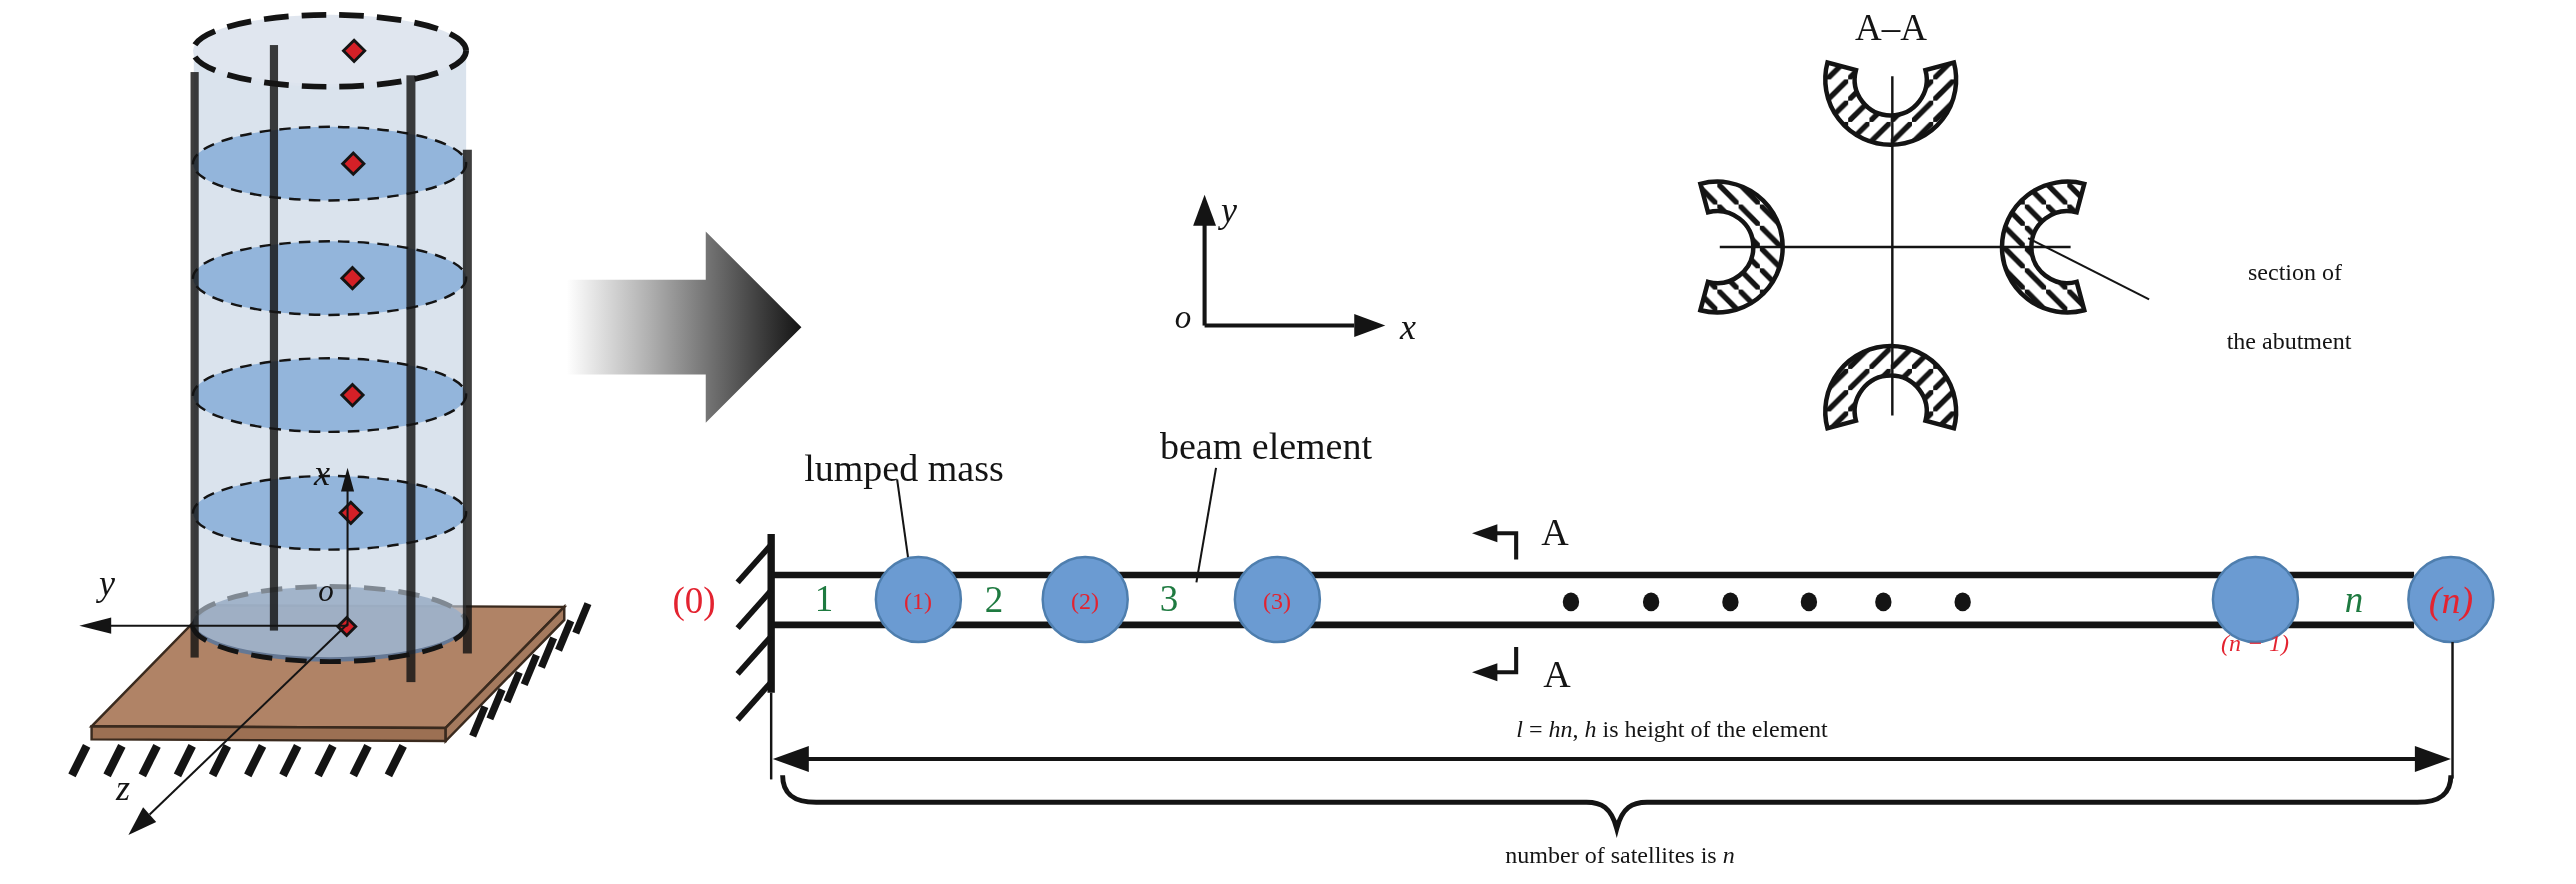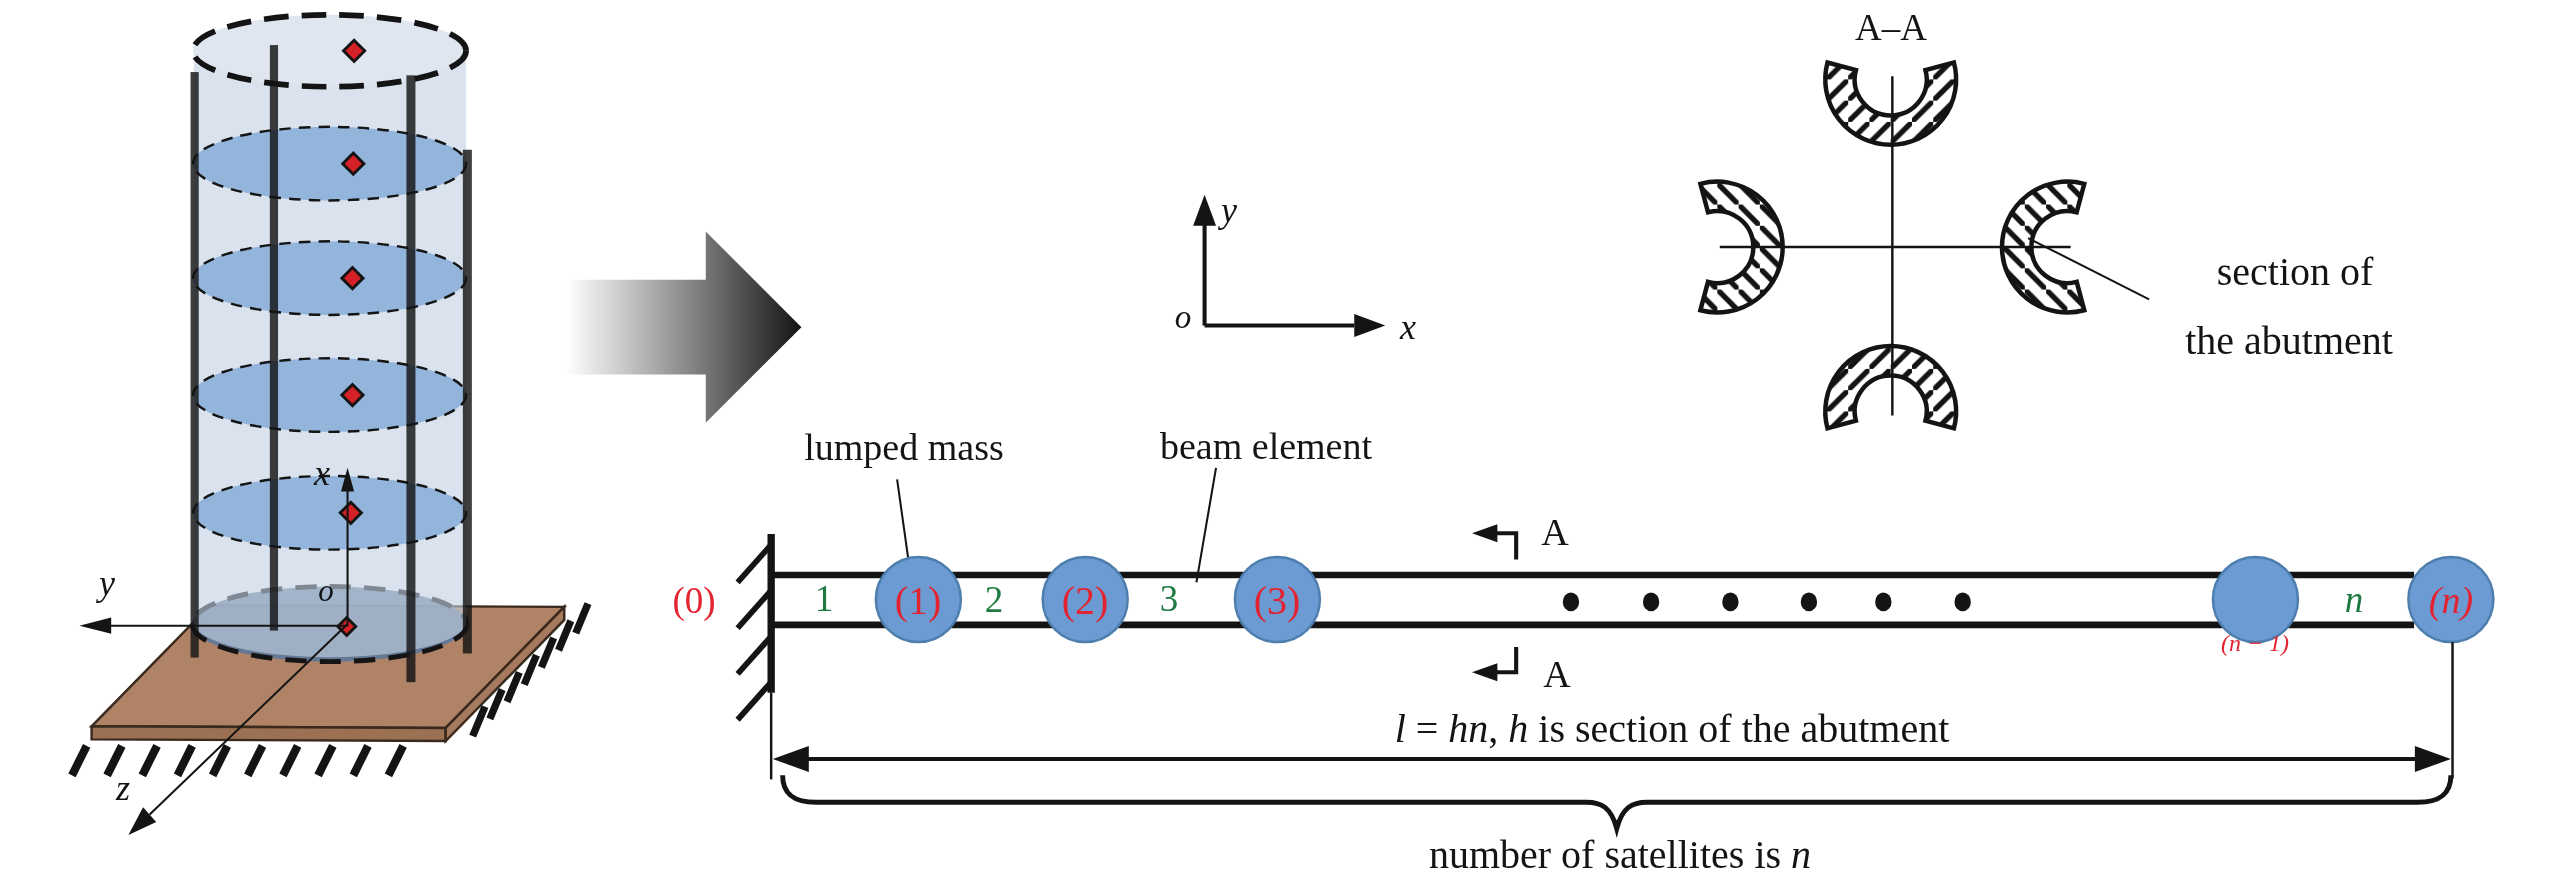--- a/index.html
+++ b/index.html
@@ -3,21 +3,21 @@
 <meta charset="utf-8">
 <title>Figure</title>
 <style>
   html,body{margin:0;padding:0;background:#ffffff;}
   .canvas{position:relative;width:2576px;height:885px;background:#ffffff;overflow:hidden;
           font-family:"Liberation Serif","DejaVu Serif",serif;color:#141414;}
   .canvas svg{position:absolute;left:0;top:0;}
   .lbl{position:absolute;transform:translate(-50%,-50%);white-space:nowrap;line-height:1;}
   .lbl span{white-space:pre;}
   .it{font-style:italic;}
-  .serif44{font-size:40px;}
+  .serif44{font-size:24px;}
   .serif46{font-size:38px;}
   .serif48{font-size:37px;}
   .green{color:#1e7a40;}
   .red{color:#e32330;}
   .axis-lbl{font-size:36px;font-style:italic;}
   .o-lbl{font-size:31px;font-style:italic;}
   .small-node{font-size:24px;}
 </style>
 </head>
 <body>
@@ -179,21 +179,21 @@
 
 <div class="lbl axis-lbl" style="left:107px;top:583px;">y</div>
 <div class="lbl axis-lbl" style="left:322px;top:473px;">x</div>
 <div class="lbl axis-lbl" style="left:123px;top:788px;">z</div>
 <div class="lbl o-lbl" style="left:326px;top:590px;">o</div>
 
 <div class="lbl axis-lbl" style="left:1229px;top:210px;">y</div>
 <div class="lbl axis-lbl" style="left:1408px;top:327px;">x</div>
 <div class="lbl o-lbl" style="left:1183px;top:317px;font-size:33px;">o</div>
 
-<div class="lbl serif46" style="left:904px;top:447px;">lumped mass</div>
+<div class="lbl serif46" style="left:904px;top:468px;">lumped mass</div>
 <div class="lbl serif46" style="left:1266px;top:446px;">beam element</div>
 
 <div class="lbl serif48" style="left:1891px;top:27px;">A–A</div>
 <div class="lbl serif44" style="left:2295px;top:272px;">section of</div>
 <div class="lbl serif44" style="left:2278px;top:341px;margin-left:11px;">the abutment</div>
 
 <div class="lbl serif48 red" style="left:694px;top:600px;">(0)</div>
 <div class="lbl serif48 green" style="left:824px;top:598px;">1</div>
 <div class="lbl serif48 green" style="left:994px;top:599px;">2</div>
 <div class="lbl serif48 green" style="left:1169px;top:598px;">3</div>
@@ -202,21 +202,21 @@
 <div class="lbl serif44 red" style="left:918px;top:601px;">(1)</div>
 <div class="lbl serif44 red" style="left:1085px;top:601px;">(2)</div>
 <div class="lbl serif44 red" style="left:1277px;top:601px;">(3)</div>
 <div class="lbl small-node red it" style="left:2255px;top:602px;margin-top:41px;">(n − 1)</div>
 <div class="lbl serif46 red it" style="left:2451px;top:600px;">(n)</div>
 
 <div class="lbl serif46" style="left:1555px;top:532px;">A</div>
 <div class="lbl serif46" style="left:1557px;top:674px;">A</div>
 
 <div class="lbl serif44" style="left:1672px;top:729px;">
-  <span class="it">l</span><span> = </span><span class="it">hn</span><span>, </span><span class="it">h</span><span> is section of the abutment</span>
+  <span class="it">l</span><span> = </span><span class="it">hn</span><span>, </span><span class="it">h</span><span> is height of the element</span>
 </div>
 
 <div class="lbl serif44" style="left:1620px;top:855px;">
   <span>number of satellites is </span><span class="it">n</span>
 </div>
 
 </div>
 
 
 </body></html>

